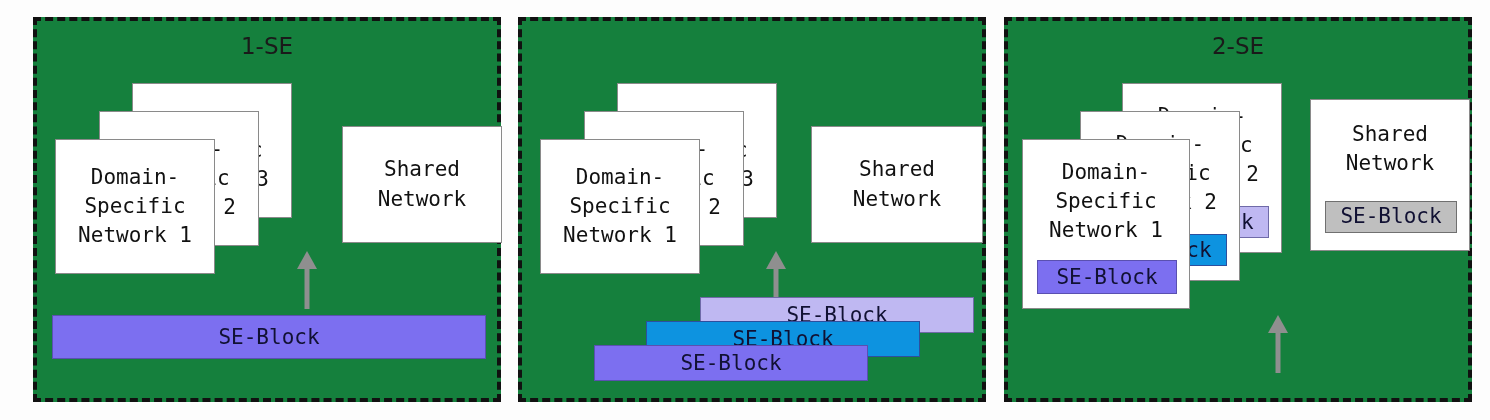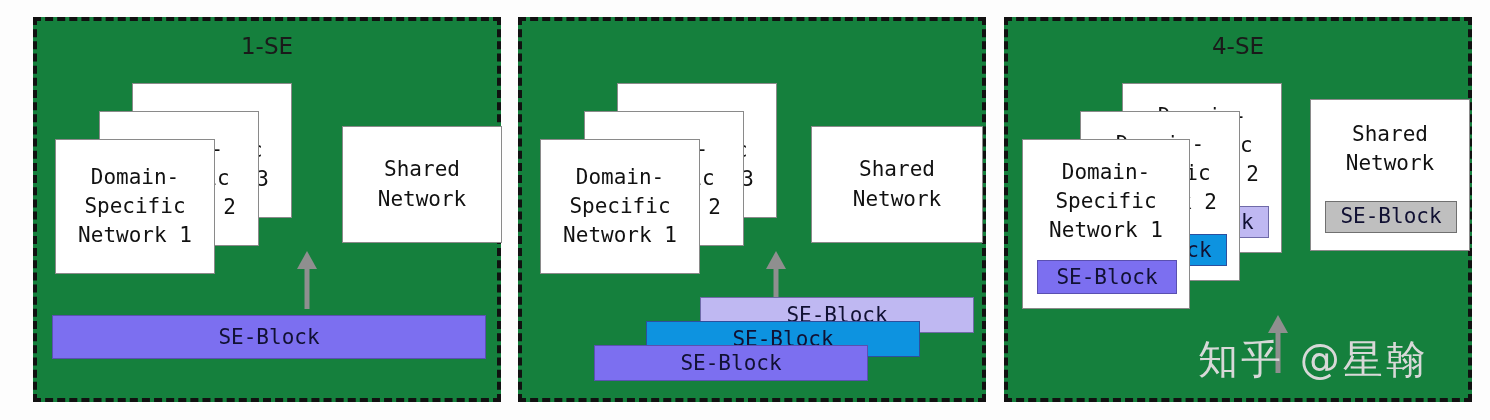--- a/index.html
+++ b/index.html
@@ -195,21 +195,21 @@
     </div>
     <div class="se-block se-blue" style="left:124px; top:300px; width:274px; height:36px;">
       <span>SE-Block</span>
     </div>
     <div class="se-block se-purple" style="left:72px; top:324px; width:274px; height:36px;">
       <span>SE-Block</span>
     </div>
   </div>
 
   <div class="panel" id="panel-3">
-    <div class="panel-title">4-SE</div>
+    <div class="panel-title">2-SE</div>
 
     <div class="card" style="left:114px; top:62px; width:160px; height:170px; justify-content:flex-start; padding-top:18px;">
       <span class="card-text">Domain-
 Specific
 Network 2</span>
       <div class="se-block se-lavender" style="position:absolute; left:14px; bottom:14px; width:132px; height:32px;">
         <span>SE-Block</span>
       </div>
     </div>
 
@@ -240,15 +240,14 @@
     </div>
 
     <div class="arrow" style="left:258px; top:292px;">
       <svg width="24" height="62" viewBox="0 0 24 62">
         <line x1="12" y1="60" x2="12" y2="16" stroke="#8f8f8f" stroke-width="5"></line>
         <polygon points="12,2 22,20 2,20" fill="#8f8f8f"></polygon>
       </svg>
     </div>
   </div>
 
-  <div id="watermark">知乎 @星翰</div>
 
 </div>
 
 </body></html>

